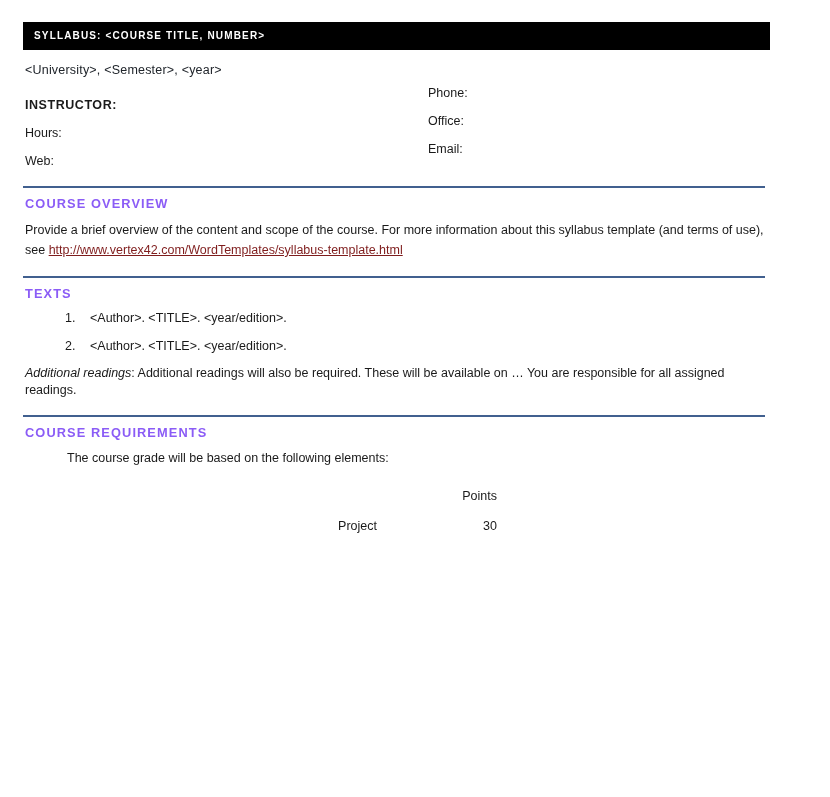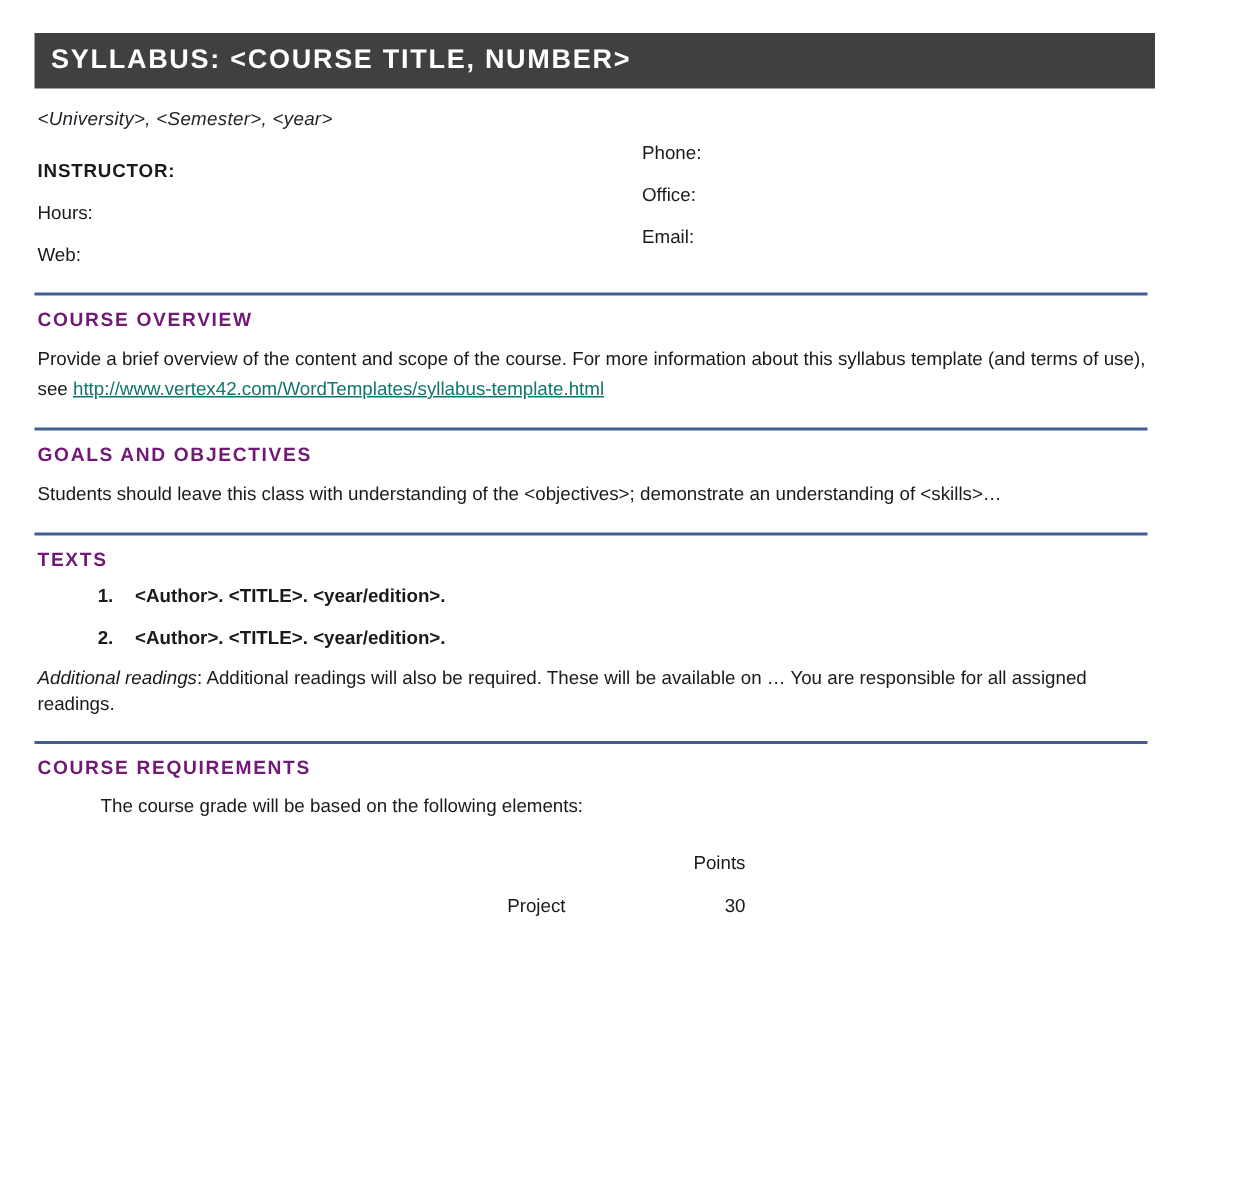--- a/index.html
+++ b/index.html
@@ -24,34 +24,33 @@
   }
   .content {
     position: absolute;
     left: 23px;
     top: 22px;
     width: 747px;
   }
 
   
   .title-banner {
-    background: #404040;
+    background: #000000;
     color: #ffffff;
-    font-size: 18px;
+    font-size: 10px;
     font-weight: bold;
     letter-spacing: 1.15px;
     padding: 8px 10px 9px 11px;
     line-height: 1.1;
     box-sizing: border-box;
     width: 747px;
   }
 
   
   .subtitle {
-    font-style: italic;
     font-size: 12.5px;
     color: #20252b;
     margin: 13px 0 0 2px;
     letter-spacing: 0.2px;
   }
   .contact-grid {
     margin: 9px 0 0 2px;
     position: relative;
   }
   .contact-row {
@@ -82,54 +81,53 @@
     margin-top: 16px;
   }
   .section-rule {
     border-top: 2px solid #41608F;
     width: 742px;
     height: 0;
     line-height: 0;
     font-size: 0;
   }
   .section-heading {
-    color: #701a75;
+    color: #8b5cf6;
     font-size: 12.8px;
     font-weight: bold;
     letter-spacing: 1.1px;
     margin: 8px 0 0 2px;
   }
   .section-body {
     font-size: 12.5px;
     line-height: 20px;
     color: #1a1a1a;
     margin: 9px 0 0 2px;
     width: 740px;
   }
   .section-body.tight {
     line-height: 19px;
     margin-left: 44px;
   }
   a.doc-link {
-    color: #0f766e;
+    color: #7f1d1d;
     text-decoration: underline;
   }
 
   
   ol.texts-list {
     margin: 8px 0 0 0;
     padding: 0 0 0 56px;
     font-size: 12.5px;
     list-style: decimal;
   }
   ol.texts-list li {
     margin: 0 0 10px 0;
     padding-left: 11px;
     line-height: 18px;
-    font-weight: bold;
   }
   .readings-note {
     font-size: 12.5px;
     line-height: 17px;
     margin: 6px 0 0 2px;
     width: 735px;
   }
   .readings-note em {
     font-style: italic;
   }
@@ -181,25 +179,20 @@
         <span class="contact-right">Email:</span>
       </div>
     </div>
 
     <div class="section">
       <div class="section-rule"></div>
       <div class="section-heading">COURSE OVERVIEW</div>
       <div class="section-body"><span>Provide a brief overview of the content and scope of the course. For more information about this syllabus template (and terms of use), see </span><a class="doc-link" href="#">http://www.vertex42.com/WordTemplates/syllabus-template.html</a></div>
     </div>
 
-    <div class="section">
-      <div class="section-rule"></div>
-      <div class="section-heading">GOALS AND OBJECTIVES</div>
-      <div class="section-body">Students should leave this class with understanding of the &lt;objectives&gt;; demonstrate an understanding of &lt;skills&gt;…</div>
-    </div>
 
     <div class="section">
       <div class="section-rule"></div>
       <div class="section-heading">TEXTS</div>
       <ol class="texts-list">
         <li>&lt;Author&gt;.  &lt;TITLE&gt;.   &lt;year/edition&gt;.</li>
         <li>&lt;Author&gt;.  &lt;TITLE&gt;.   &lt;year/edition&gt;.</li>
       </ol>
       <div class="readings-note"><em>Additional readings</em><span>: Additional readings will also be required. These will be available on … You are responsible for all assigned readings.</span></div>
     </div>

